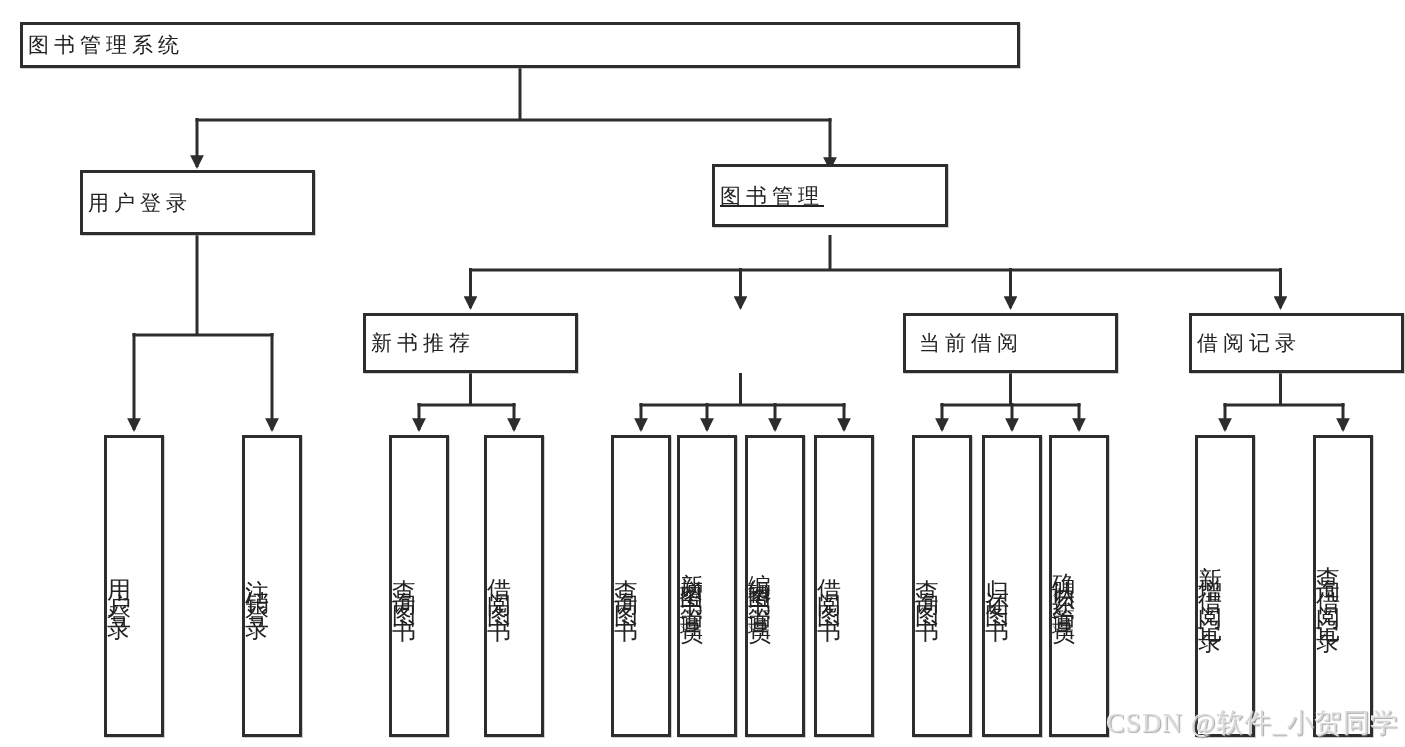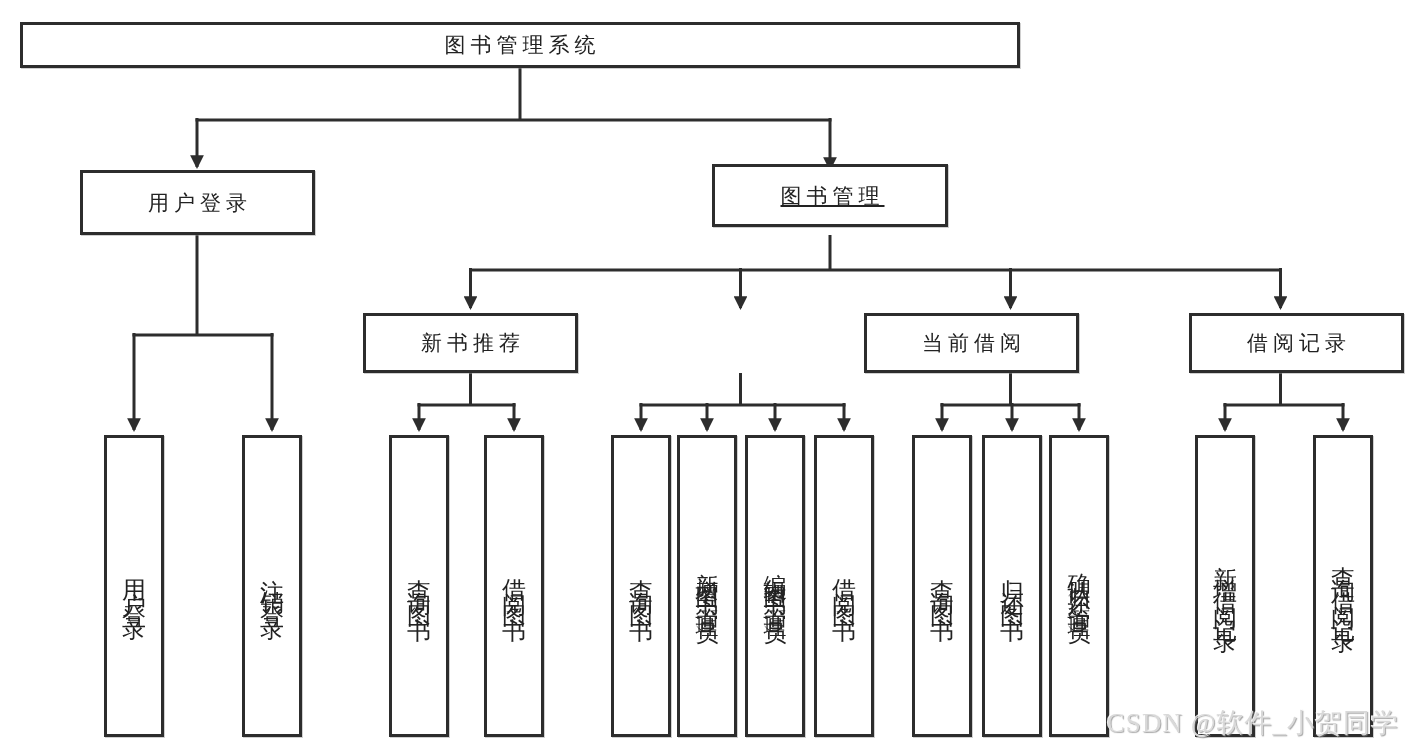--- a/index.html
+++ b/index.html
@@ -21,21 +21,20 @@
     width: 1405px;
     height: 747px;
   }
   .box {
     position: absolute;
     background: #ffffff;
     border: 3px solid #2d2d2d;
     box-sizing: border-box;
     display: flex;
     align-items: center;
-    justify-content: center;
     color: #222222;
     box-shadow: 1px 1px 0 rgba(150,150,150,0.45);
   }
   .h-box .label {
     font-size: 21px;
     letter-spacing: 5px;
     text-indent: 5px;
     white-space: nowrap;
   }
   .v-box {
@@ -128,21 +127,21 @@
   <div class="box h-box" style="left:80px; top:170px; width:235px; height:65px;">
     <span class="label">用户登录</span>
   </div>
   <div class="box h-box" style="left:712px; top:164px; width:236px; height:63px;text-decoration:underline;">
     <span class="label">图书管理</span>
   </div>
 
   <div class="box h-box" style="left:363px; top:313px; width:215px; height:60px;">
     <span class="label">新书推荐</span>
   </div>
-  <div class="box h-box" style="left:864px; top:313px; width:215px; height:60px;">
+  <div class="box h-box" style="left:903px; top:313px; width:215px; height:60px;padding-left:8px;">
     <span class="label">当前借阅</span>
   </div>
   <div class="box h-box" style="left:1173px; top:313px; width:215px; height:60px;margin-left:16px;">
     <span class="label">借阅记录</span>
   </div>
 
   <div class="box v-box" style="left:104px; top:435px;">
     <span class="vtext">用户登录</span>
   </div>
   <div class="box v-box" style="left:242px; top:435px;">

